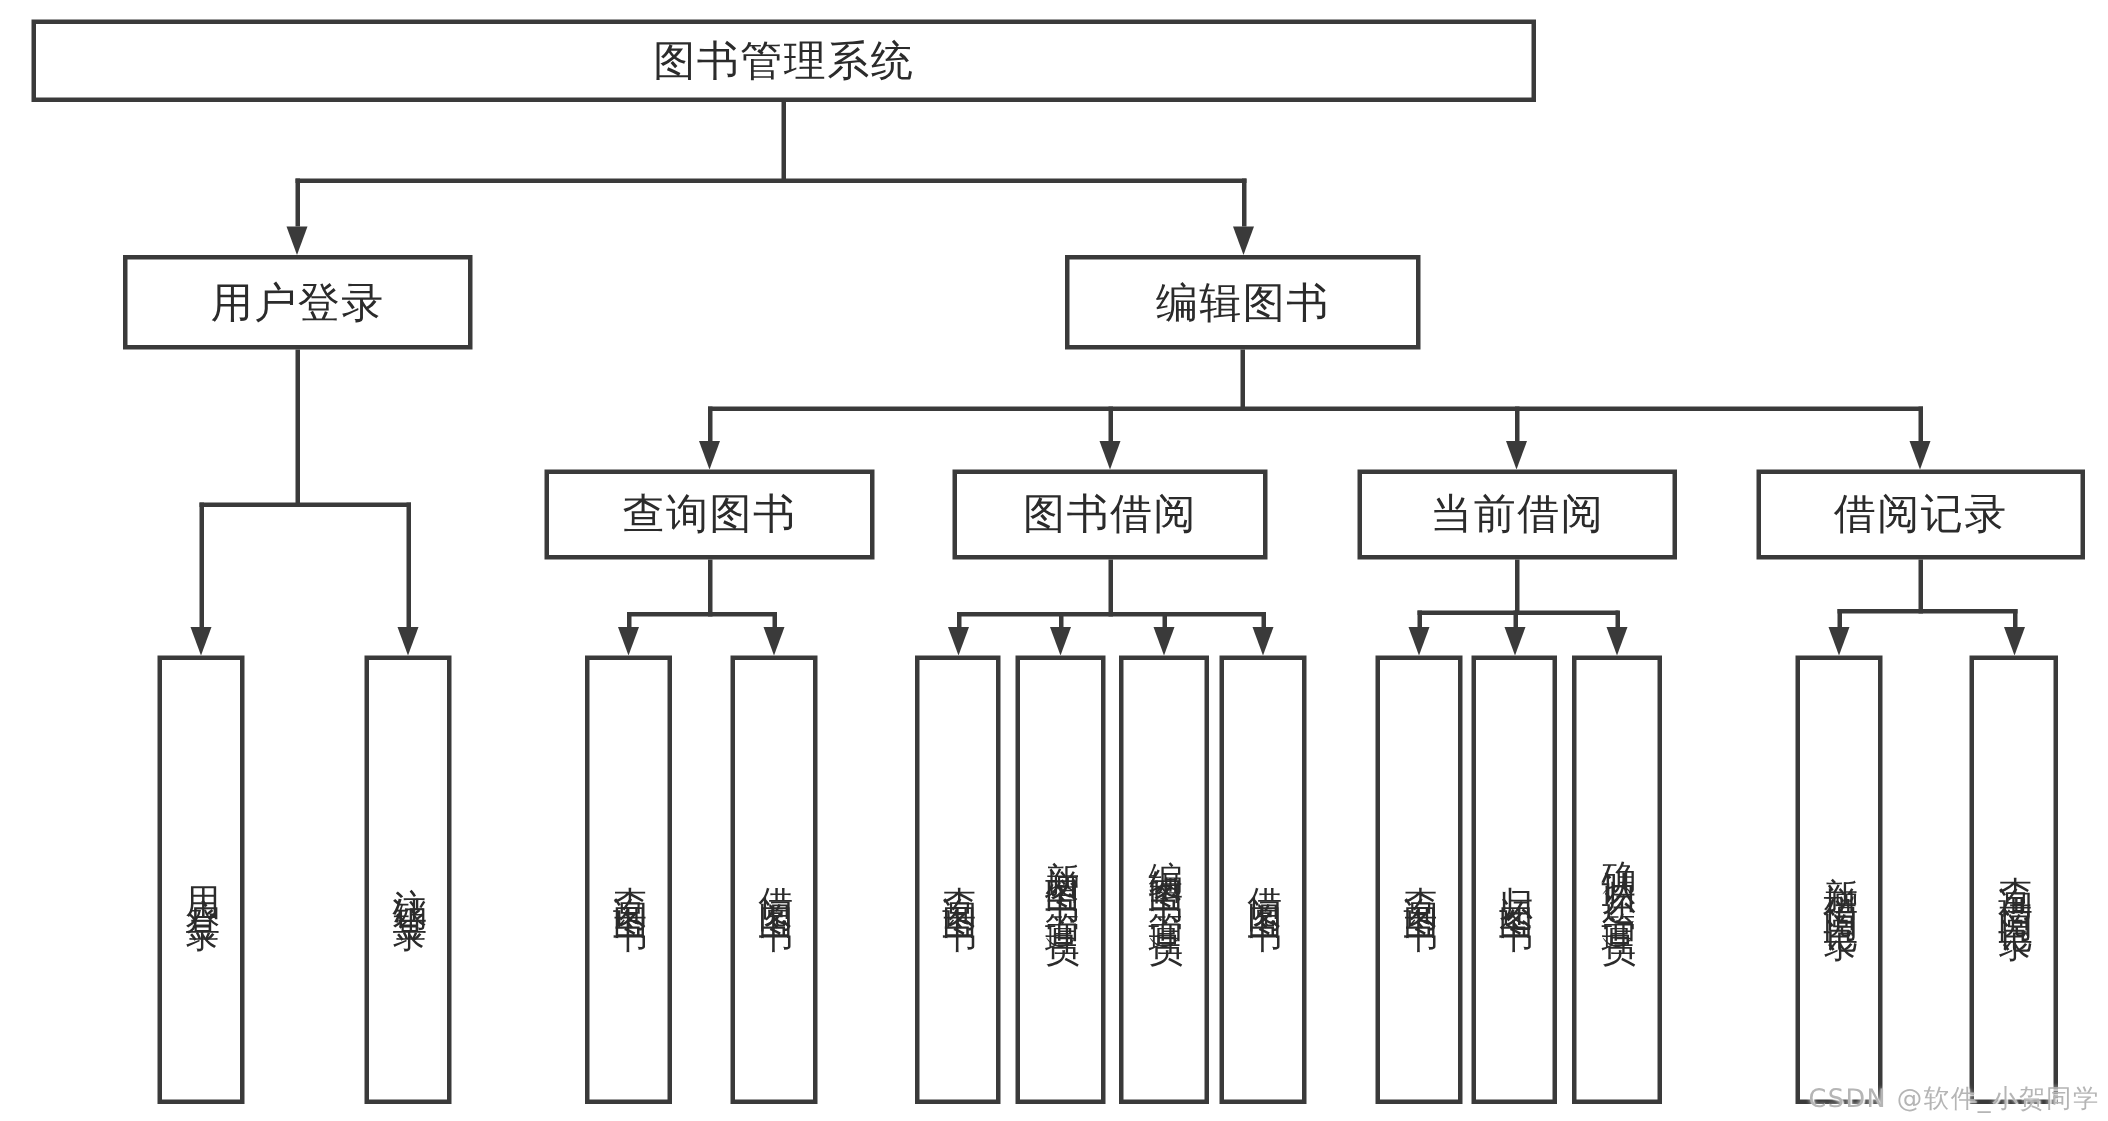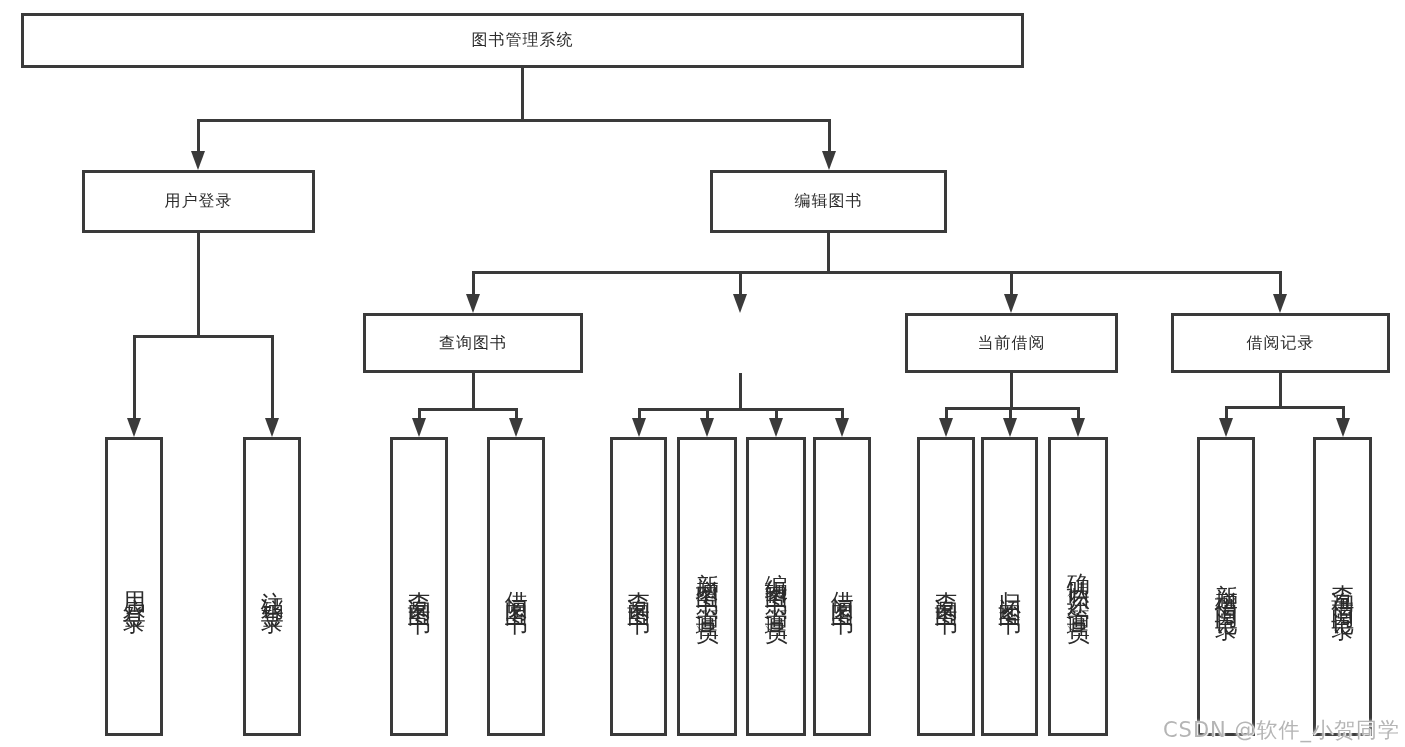--- a/index.html
+++ b/index.html
@@ -16,21 +16,21 @@
     color:var(--txt);
   }
   .box{
     position:absolute;
     box-sizing:border-box;
     border:3px solid var(--line);
     background:#fff;
     display:flex;
     align-items:center;
     justify-content:center;
-    font-size:16px;
+    font-size:28px;
     letter-spacing:1px;
     color:var(--txt);
     text-align:center;
   }
   .leaf{
     writing-mode:vertical-rl;
     text-orientation:mixed;
     font-size:23px;
     letter-spacing:7px;
     line-height:1.1;
@@ -46,21 +46,21 @@
     bottom:-19px;
     width:0;height:0;
     border-left:7px solid transparent;
     border-right:7px solid transparent;
     border-top:19px solid var(--line);
   }
   .watermark{
     position:absolute;
     right:5px;
     bottom:3px;
-    font-size:21px;
+    font-size:17px;
     letter-spacing:1px;
     color:#b5b5b5;
     text-shadow:0 0 3px #ffffff,1px 1px 1px #ffffff;
     z-index:10;
     white-space:nowrap;
   }
 </style>
 </head>
 <body>
 
@@ -82,20 +82,21 @@
   <div class="arw" style="left:270.5px;top:335px;height:83px;"></div>
 
   <div class="vline" style="left:827px;top:233px;height:41px;"></div>
   <div class="hline" style="left:472px;top:271px;width:810px;"></div>
   <div class="arw" style="left:471.5px;top:271px;height:23px;"></div>
   <div class="arw" style="left:738.5px;top:271px;height:23px;"></div>
   <div class="arw" style="left:1009.5px;top:271px;height:23px;"></div>
   <div class="arw" style="left:1278.5px;top:271px;height:23px;"></div>
 
   <div class="box" style="left:363px;top:313px;width:220px;height:60px;">查询图书</div>
+  <div class="box" style="left:635px;top:313px;width:210px;height:60px;">图书借阅</div>
   <div class="box" style="left:1171px;top:313px;width:219px;height:60px;">借阅记录</div>
   <div class="box" style="left:905px;top:313px;width:213px;height:60px;">当前借阅</div>
 
   <div class="vline" style="left:471.5px;top:373px;height:38px;"></div>
   <div class="hline" style="left:418px;top:408px;width:100px;"></div>
   <div class="arw" style="left:417.5px;top:408px;height:10px;"></div>
   <div class="arw" style="left:514.5px;top:408px;height:10px;"></div>
 
   <div class="vline" style="left:738.5px;top:373px;height:38px;"></div>
   <div class="hline" style="left:638px;top:408px;width:206px;"></div>

